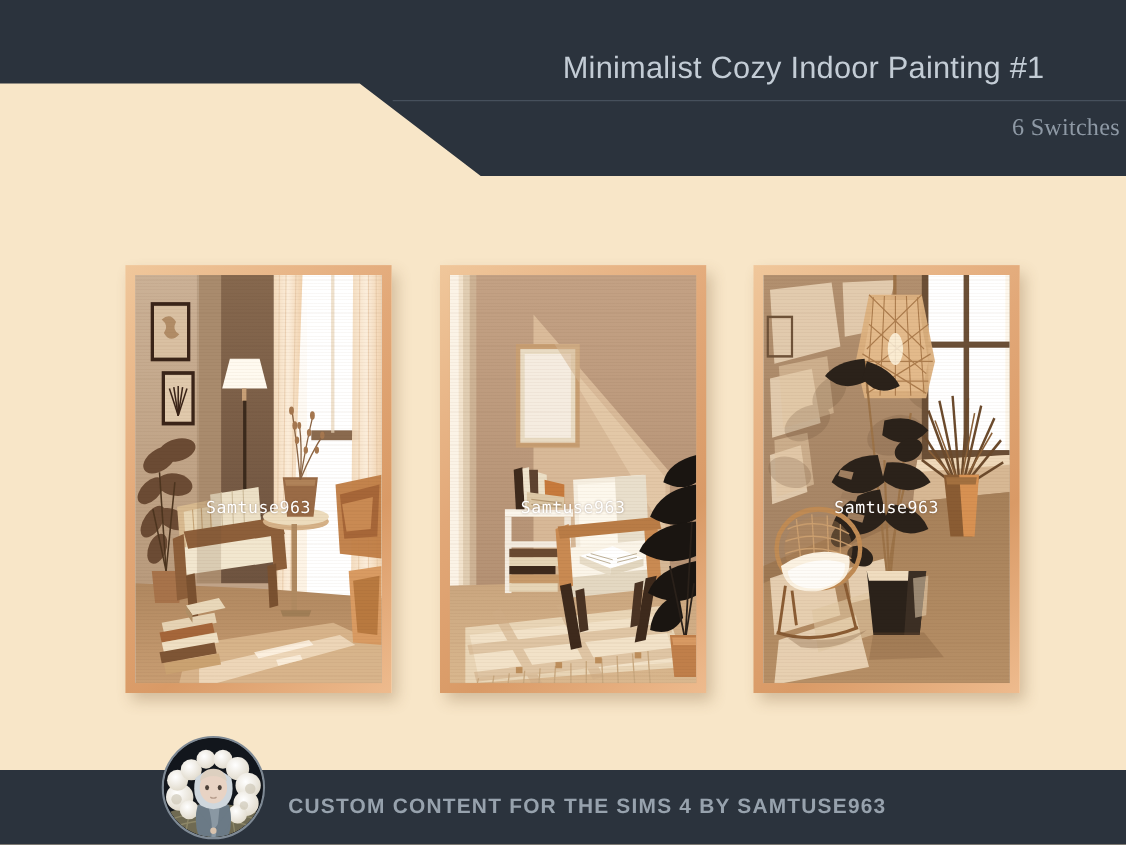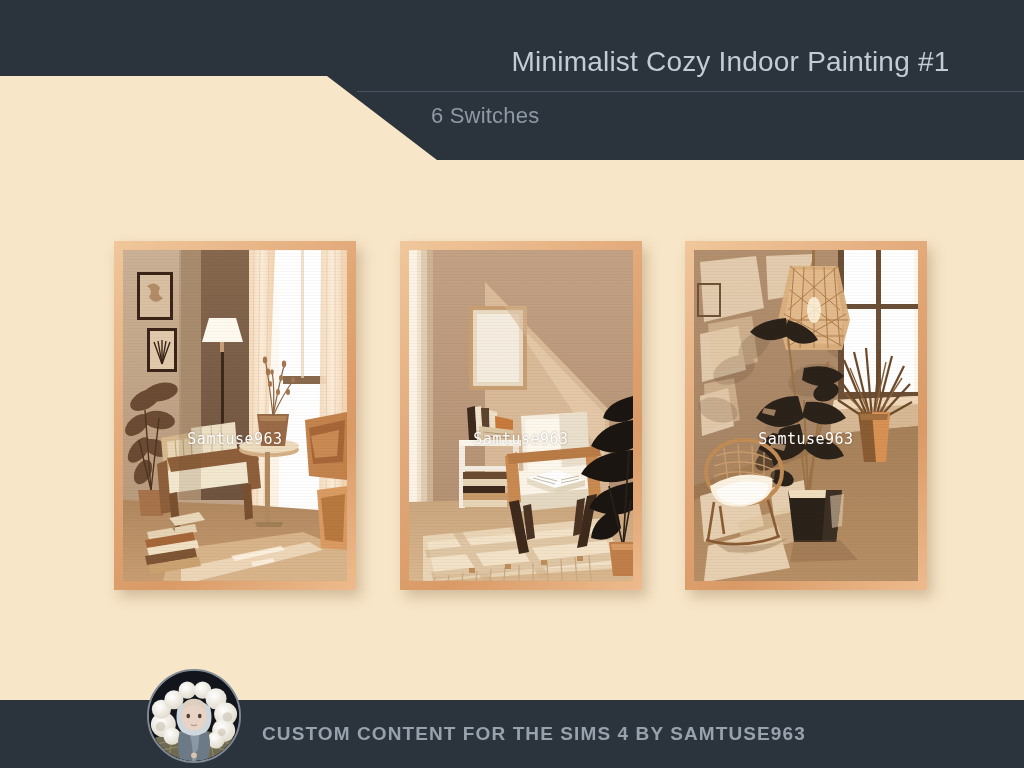--- a/index.html
+++ b/index.html
@@ -22,22 +22,22 @@
     position:absolute; left:357px; top:91px; width:667px; height:1px;
     background:#4a5460; z-index:6;
   }
   #header-title {
     position:absolute; left:437px; top:46px; width:587px;
     text-align:center; font-size:28px; color:#c3ccd5;
     letter-spacing:.2px; z-index:7; white-space:nowrap;
   }
   #header-subtitle {
     position:absolute; left:431px; top:103px; width:587px;
-    text-align:left; font-size:22px; color:#8e99a5;
-    letter-spacing:.2px; z-index:7; white-space:nowrap;
+    text-align:right; font-size:22px; color:#8e99a5;
+    letter-spacing:.2px; z-index:7; white-space:nowrap;font-family:Liberation Serif, serif;
   }
 
   
   #footer-bar {
     position:absolute; left:0; bottom:0; width:1024px; height:68px;
     background:#2b333d; z-index:5;
   }
   #footer-text {
     position:absolute; left:262px; bottom:0; height:68px;
     display:flex; align-items:center;
@@ -47,21 +47,21 @@
   #avatar {
     position:absolute; left:147px; top:669px; width:94px; height:94px;
     border-radius:50%; overflow:hidden; z-index:8;
     border:2px solid #7e8994;
     background:#10141a;
   }
   #avatar svg { display:block; width:100%; height:100%; }
 
   
   .frame {
-    position:absolute; top:241px; width:242px; height:349px;
+    position:absolute; top:241px; width:242px; height:389px;
     background:linear-gradient(140deg,#f0c79b 0%, #e2a878 40%, #d99a66 70%, #eebb8e 100%);
     padding:9px;
     box-shadow: 5px 7px 13px rgba(120,85,50,.30);
     z-index:2;
   }
   .frame-inner {
     position:relative; width:100%; height:100%;
     overflow:hidden;
     background:#c9ab8c;
     box-shadow: inset 0 0 0 1px rgba(255,238,214,.75),

